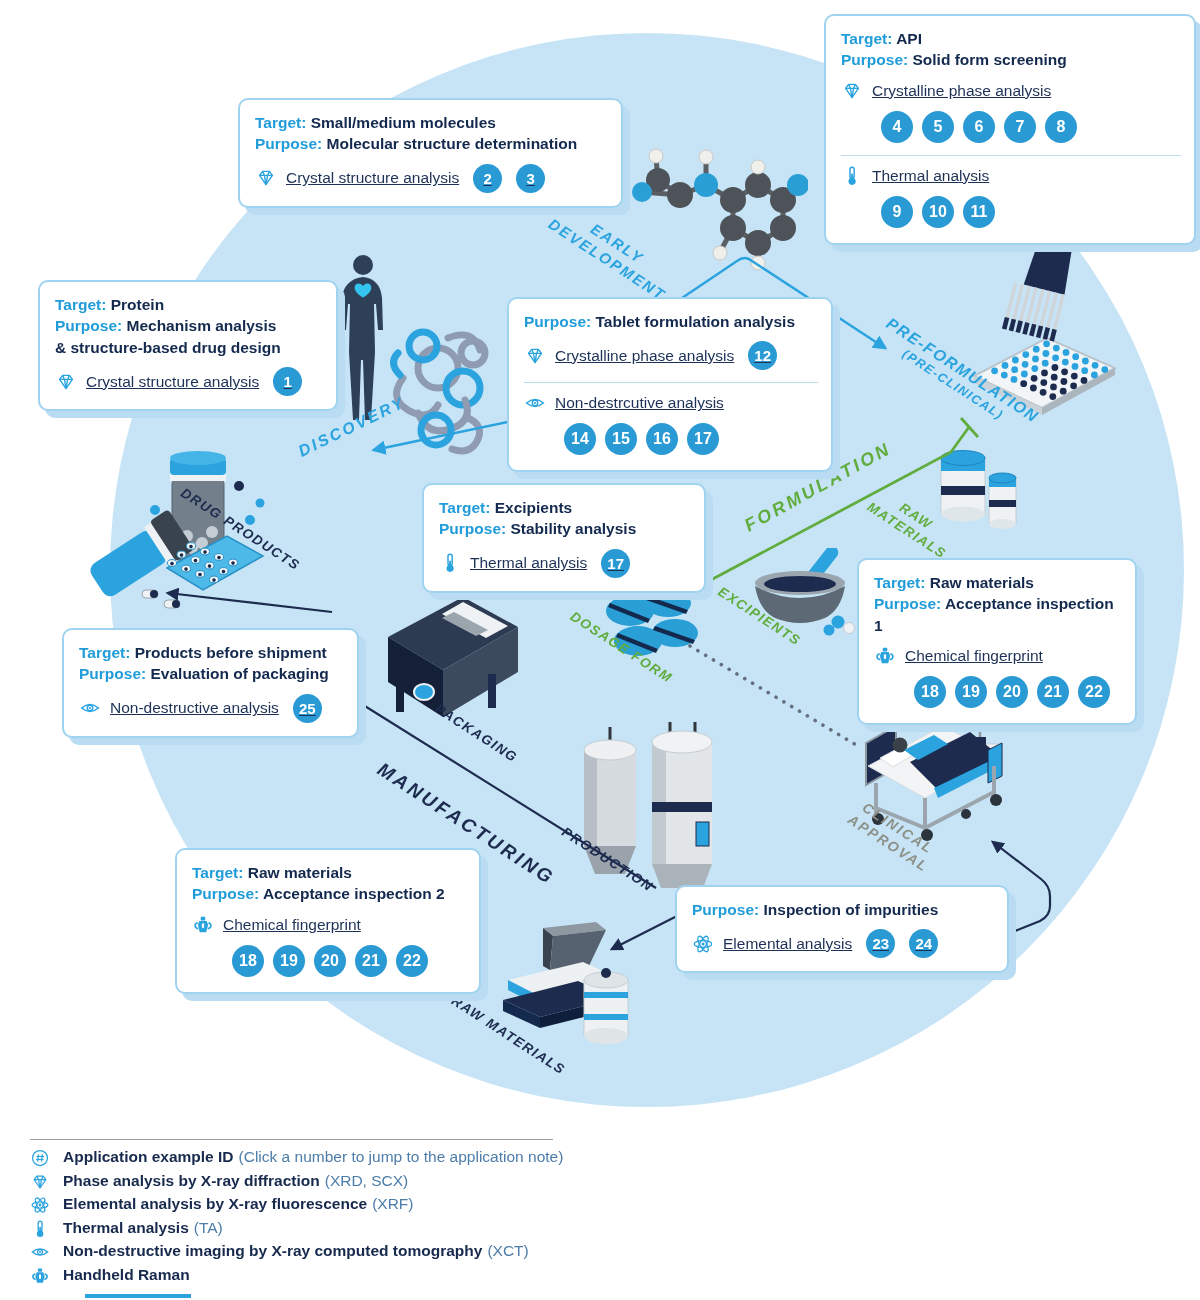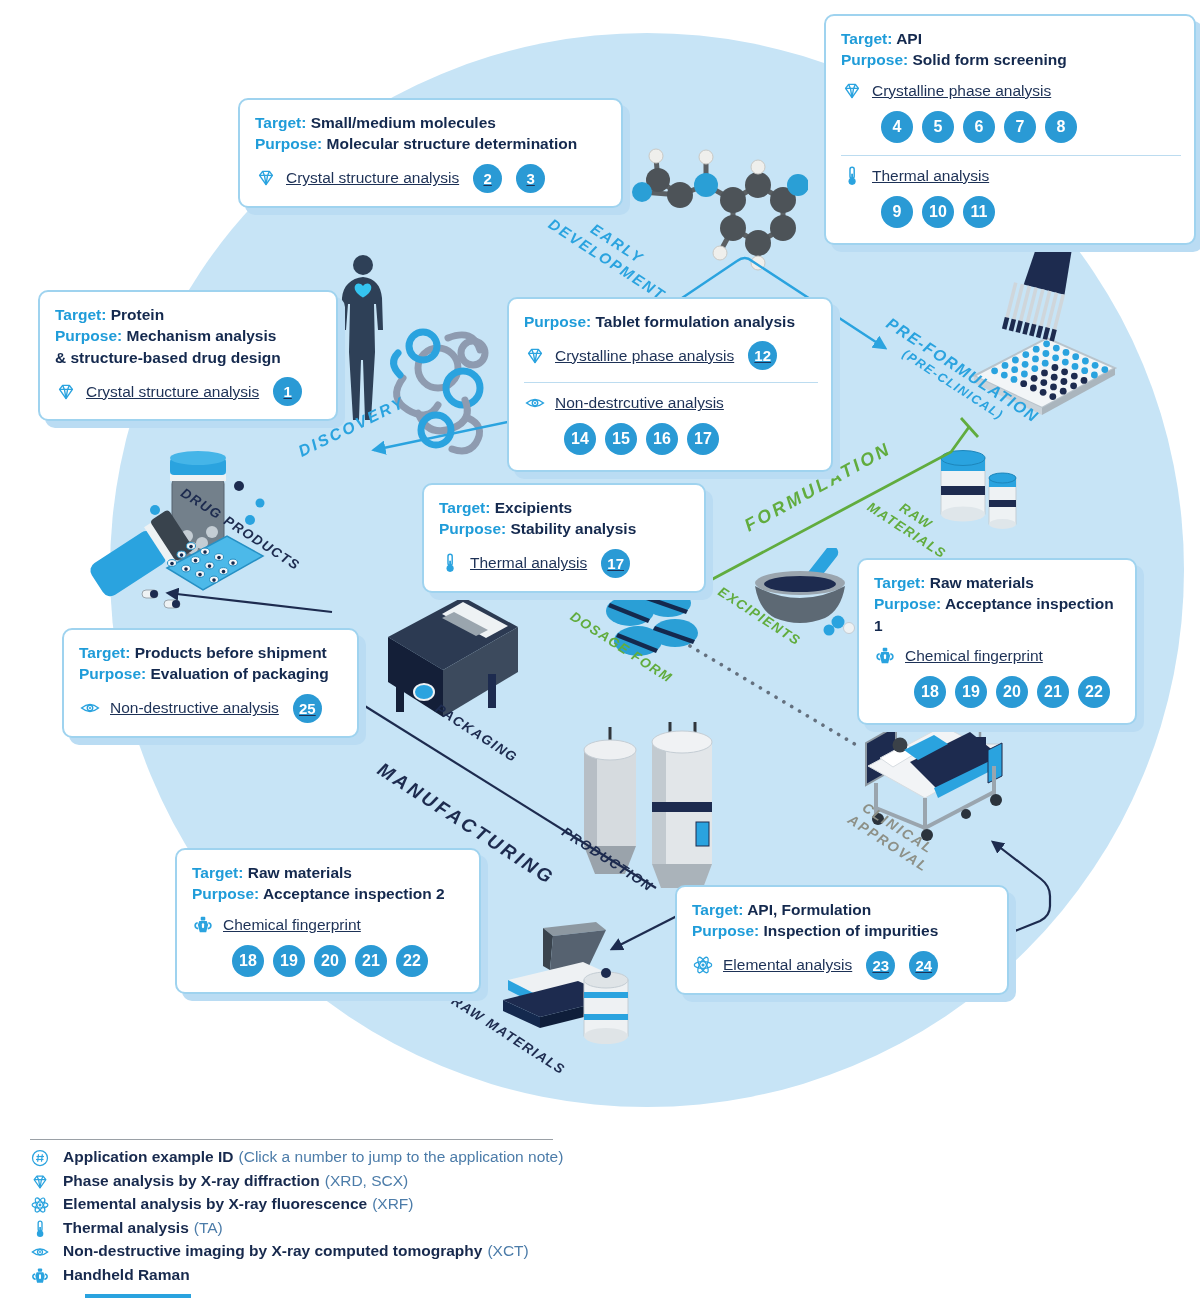--- a/index.html
+++ b/index.html
@@ -504,21 +504,21 @@
           <use href="#thermometer-icon"></use>
         </svg>
         <span>Thermal analysis</span>
       </div>
       <div class="badges-below">
         <span class="badge">9</span>
         <span class="badge">10</span>
         <span class="badge">11</span>
       </div>
     </div>
-    <div class="callout" style="left: 38px; top: 290px; width: 300px;">
+    <div class="callout" style="left: 38px; top: 280px; width: 300px;">
       <div class="cline"><span class="prefix">Target:</span> <span class="val">Protein</span></div>
       <div class="cline"><span class="prefix">Purpose:</span> <span class="val">Mechanism analysis
 &amp; structure-based drug design</span></div>
       <div class="crow">
         <svg class="icn" width="22" height="22" viewBox="0 0 24 24">
           <use href="#gem-icon"></use>
         </svg>
         <span>Crystal structure analysis</span>
         <span class="badge">1</span>
       </div>
@@ -596,21 +596,20 @@
       </div>
       <div class="badges-below">
         <span class="badge">18</span>
         <span class="badge">19</span>
         <span class="badge">20</span>
         <span class="badge">21</span>
         <span class="badge">22</span>
       </div>
     </div>
     <div class="callout" style="left: 675px; top: 885px; width: 334px;">
-      <div class="cline"><span class="prefix">Target:</span> <span class="val">API, Formulation</span></div>
       <div class="cline"><span class="prefix">Purpose:</span> <span class="val">Inspection of impurities</span></div>
       <div class="crow">
         <svg class="icn" width="22" height="22" viewBox="0 0 24 24">
           <use href="#atom-icon"></use>
         </svg>
         <span>Elemental analysis</span>
         <span class="badge">23</span>
         <span class="badge">24</span>
       </div>
     </div>

